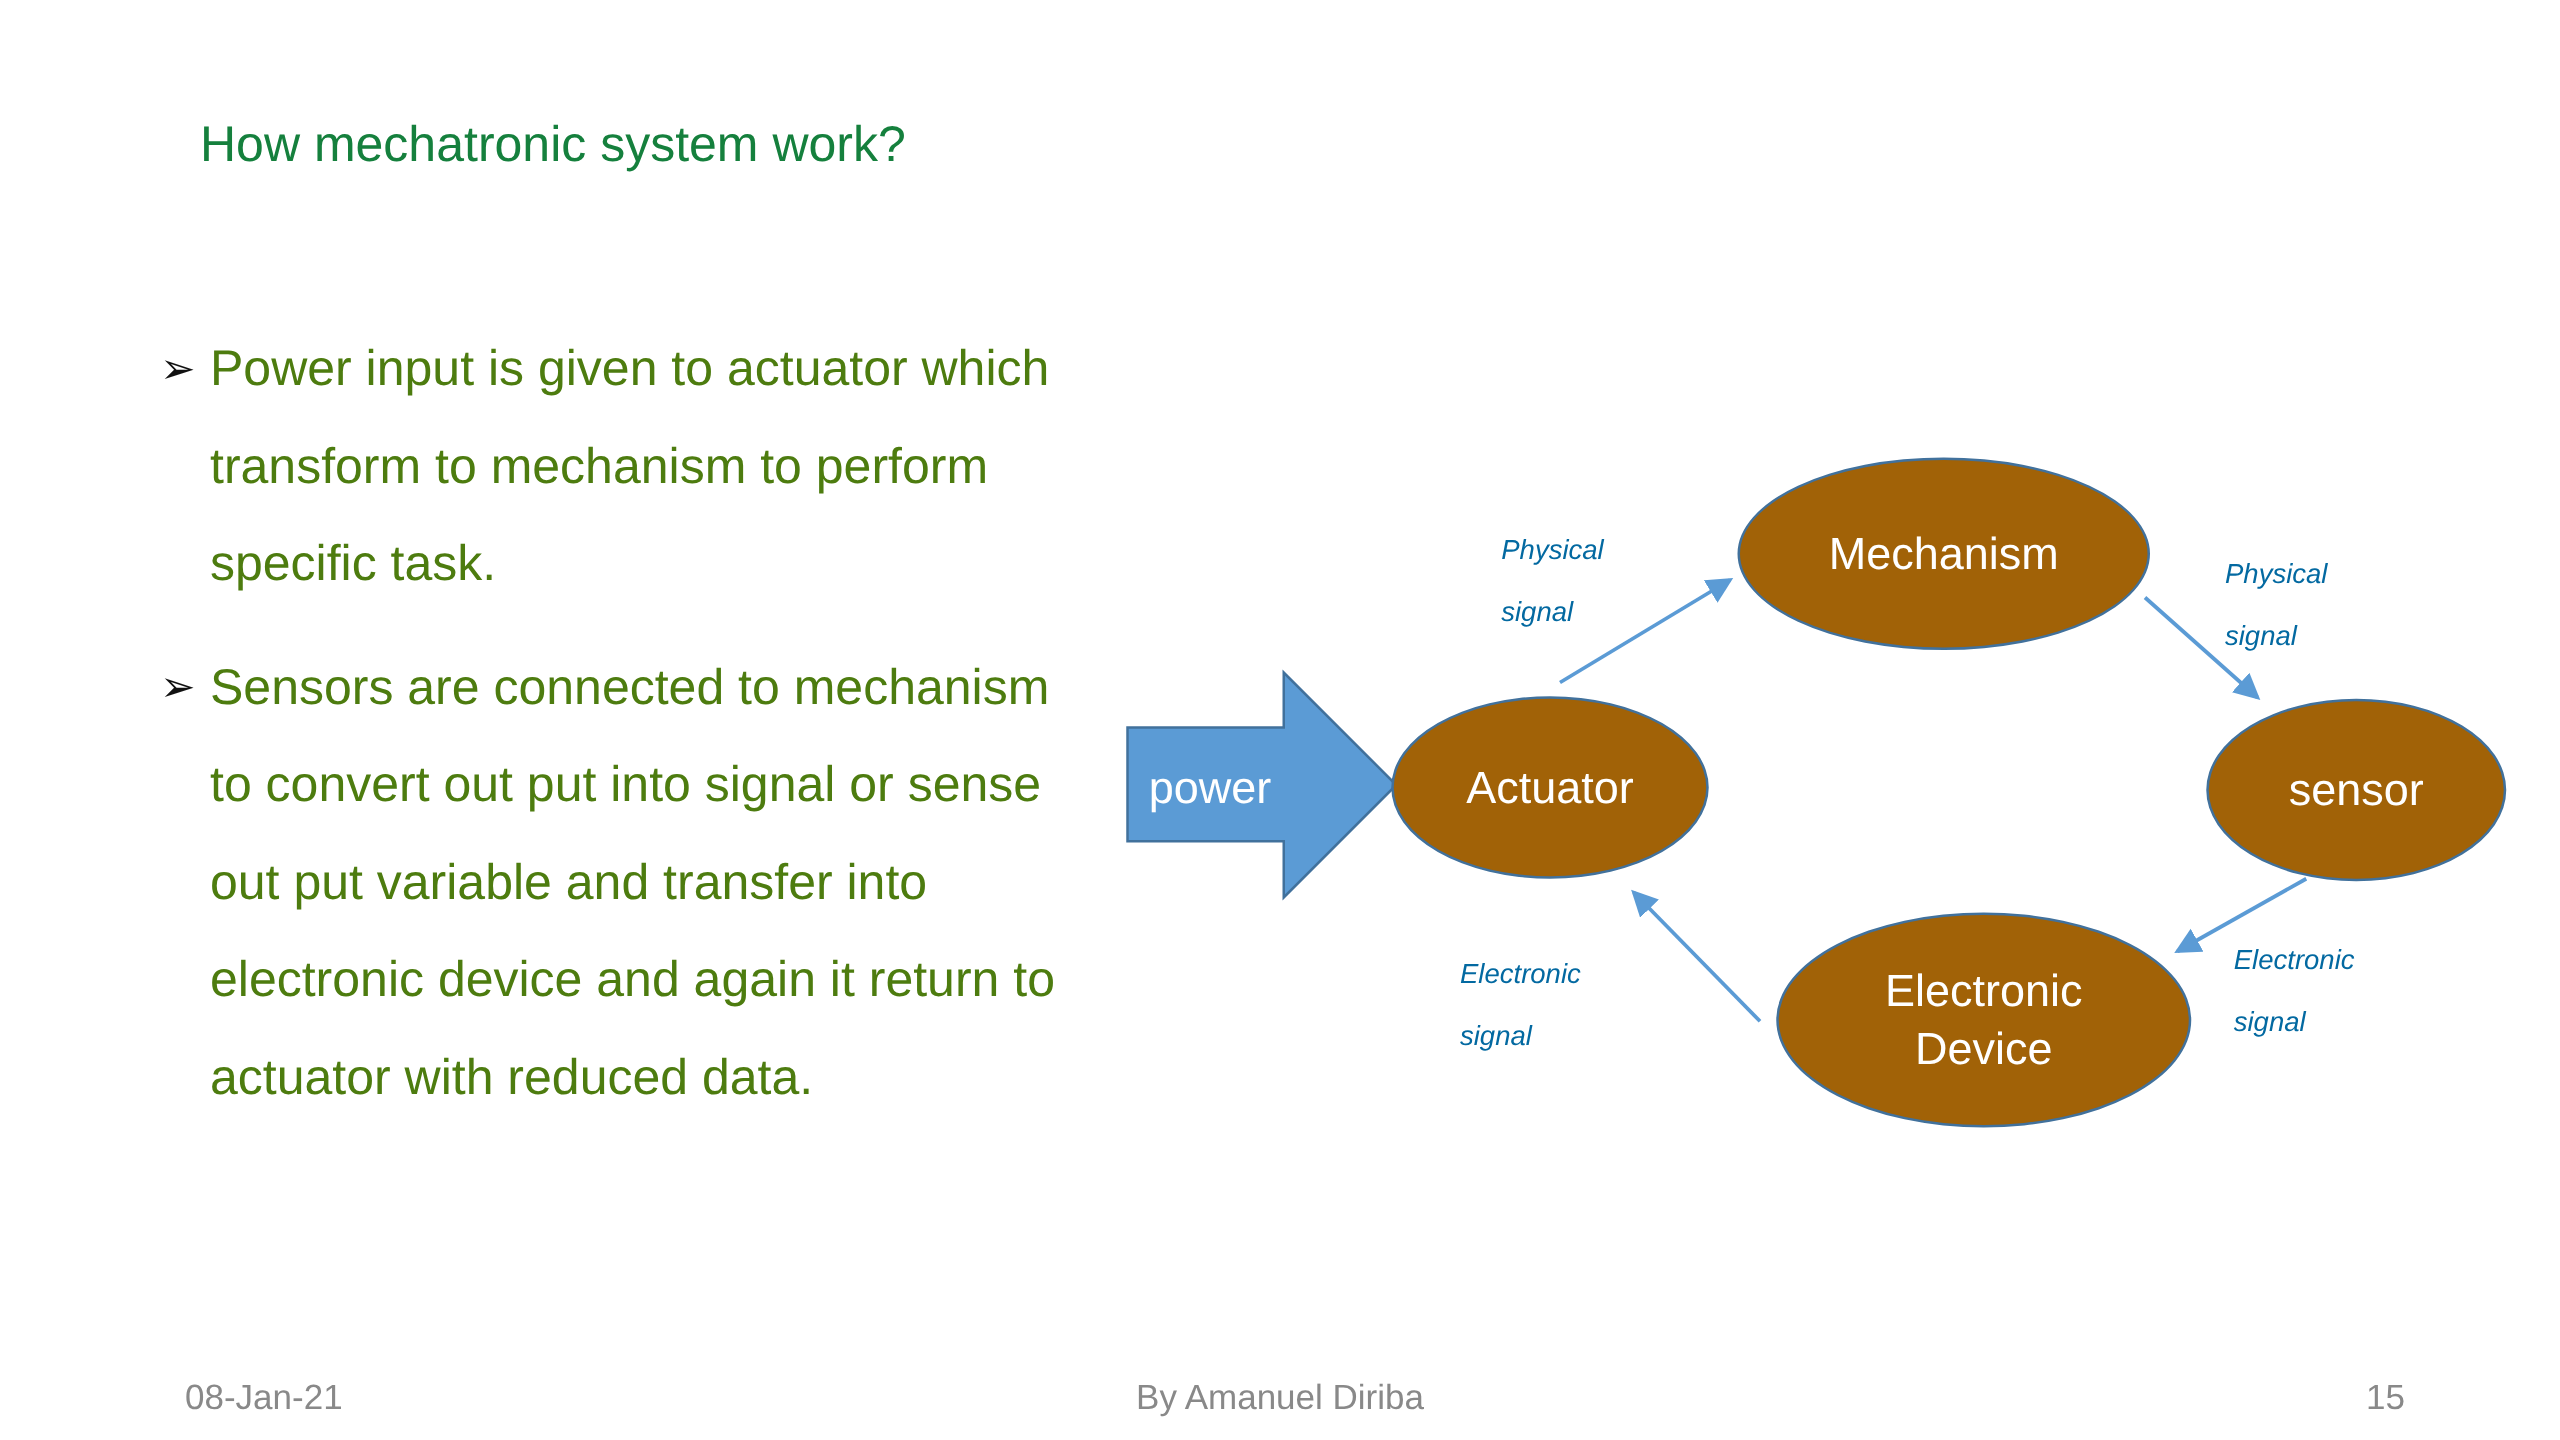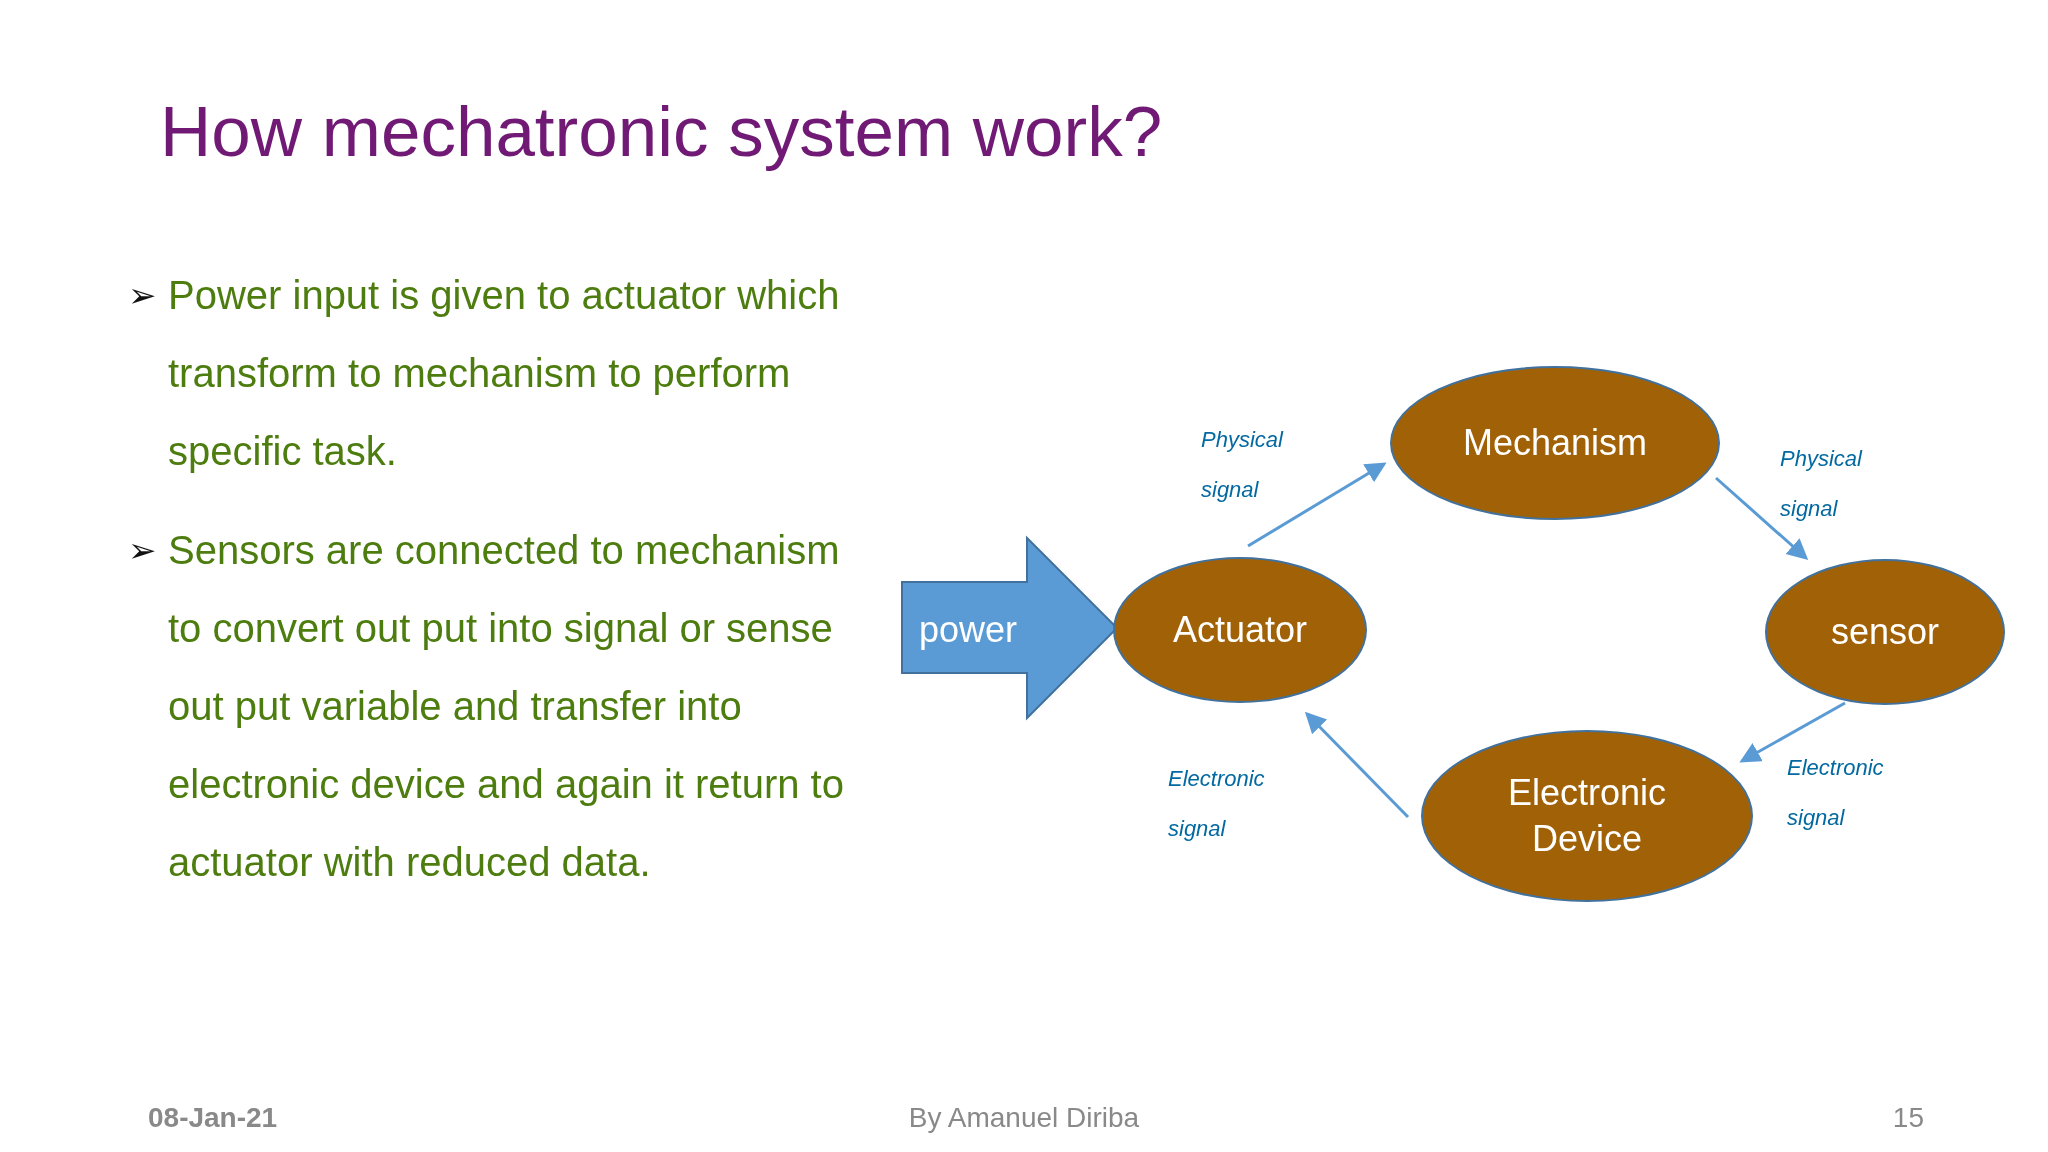--- a/index.html
+++ b/index.html
@@ -10,26 +10,26 @@
     background: #ffffff;
     overflow: hidden;
     font-family: "Liberation Sans", sans-serif;
     color: #1a1a1a;
   }
 
   
   .title {
     position: absolute;
     left: 160px;
-    top: 94px;
+    top: 78px;
     margin: 0;
-    font-size: 71px;
+    font-size: 40px;
     font-weight: 400;
     line-height: 76px;
-    color: #701a75;
+    color: #15803d;
     white-space: nowrap;
   }
 
   
   .bullets {
     position: absolute;
     left: 128px;
     top: 256px;
     width: 800px;
   }
@@ -99,21 +99,21 @@
   .footer {
     position: absolute;
     left: 0;
     top: 1100px;
     width: 100%;
     height: 36px;
     font-size: 28px;
     line-height: 36px;
     color: #898989;
   }
-  .footer-date   { position: absolute; left: 148px; top: 0; font-weight: bold; }
+  .footer-date   { position: absolute; left: 148px; top: 0; }
   .footer-author { position: absolute; left: 0; top: 0; width: 100%; text-align: center; }
   .footer-page   { position: absolute; right: 124px; top: 0; }
 </style>
 </head>
 <body>
 
 <div class="slide">
 
   <h1 class="title">How mechatronic system work?</h1>
 

